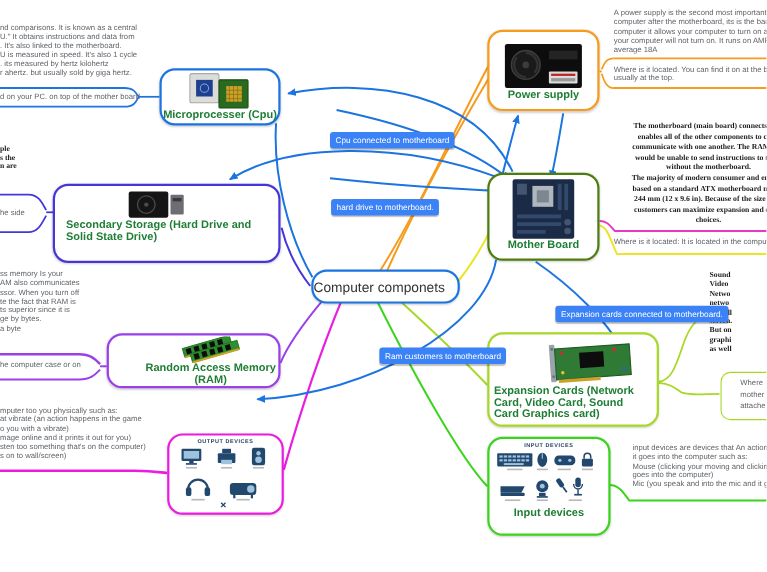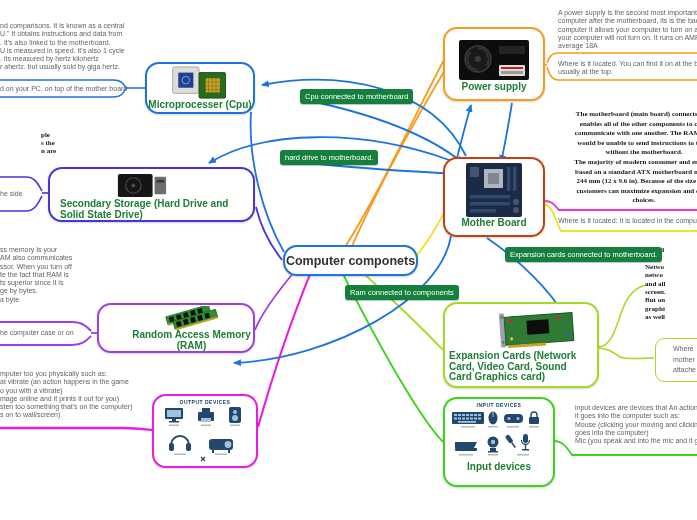--- a/index.html
+++ b/index.html
@@ -6,25 +6,25 @@
   #canvas{position:relative;width:697px;height:520px;overflow:hidden;background:#fff;
           font-family:"Liberation Sans",sans-serif;}
   svg.edges{position:absolute;left:0;top:0;z-index:1;}
   .note{position:absolute;z-index:2;color:#5f6368;font-size:7px;line-height:8.3px;white-space:nowrap;}
   .note .ln{white-space:nowrap;}
   .note-bold{font-family:"Liberation Serif",serif;font-weight:bold;color:#1a1a1a;}
   .node{position:absolute;z-index:3;background:#fff;border-radius:14px;
         box-shadow:0 1px 2px rgba(0,0,0,.18);display:flex;flex-direction:column;
         align-items:center;justify-content:flex-start;box-sizing:border-box;}
   .node-label{font-weight:bold;color:#1e7e34;font-size:10px;line-height:10.5px;text-align:center;}
-  .edge-label{position:absolute;z-index:4;background:#15803d;color:#fff;font-size:7.5px;
+  .edge-label{position:absolute;z-index:4;background:#3b82f6;color:#fff;font-size:7.5px;
         line-height:11px;padding:2px 5px;border-radius:3px;white-space:nowrap;
-        box-shadow:0 1px 1px rgba(0,0,0,.25);}
+        box-shadow:0 1px 1px rgba(0,0,0,.25);margin-top:31px;}
   .center-node{position:absolute;z-index:4;background:#fff;border:2px solid #1c74e0;border-radius:14px;
-        display:flex;align-items:center;justify-content:center;font-weight:bold;color:#333;
+        display:flex;align-items:center;font-weight:normal;color:#333;
         font-size:12.5px;box-shadow:0 1px 2px rgba(0,0,0,.2);}
   .img-title{font-weight:bold;color:#16365c;font-size:5px;letter-spacing:.5px;text-align:center;margin-top:3px;}
   .cap{fill:#b9b9b9;}
 </style>
 </head>
 <body>
 
 <div id="canvas">
 
   <svg class="edges" width="697" height="520" viewBox="0 0 697 520">
@@ -153,21 +153,21 @@
     <div class="ln">ss memory Is your</div>
     <div class="ln">AM also communicates</div>
     <div class="ln">ssor. When you turn off</div>
     <div class="ln">te the fact that RAM is</div>
     <div class="ln">ts superior since it is</div>
     <div class="ln">ge by bytes.</div>
     <div class="ln">a byte</div>
   </div>
   <div class="note" style="left:0;top:329px;">he computer case or on</div>
 
-  <div class="note note-bold" style="left:0;top:132px;line-height:7.8px;padding-left:41px;">
+  <div class="note note-bold" style="left:0;top:132px;line-height:7.8px;">
     <div class="ln">ple</div>
     <div class="ln">s the</div>
     <div class="ln">n are</div>
   </div>
   <div class="note" style="left:0;top:190px;">he side</div>
 
   <div class="note" style="left:0;top:370px;">
     <div class="ln">mputer too you physically such as:</div>
     <div class="ln">at vibrate (an action happens in the game</div>
     <div class="ln">o you with a vibrate)</div>
@@ -185,21 +185,21 @@
       <rect x="3" y="1" width="28" height="28" rx="2" fill="#dcdcd8" stroke="#a9a9a9"></rect>
       <rect x="9" y="7" width="16" height="16" fill="#1f3f8f"></rect>
       <circle cx="17" cy="15" r="4" fill="none" stroke="#7fa8e8" stroke-width="1"></circle>
       <rect x="31" y="7" width="28" height="27" rx="1" fill="#286a1e" stroke="#1d4f15"></rect>
       <rect x="38" y="13" width="15" height="15" fill="#c9a227"></rect>
       <path d="M41,13 V28 M45,13 V28 M49,13 V28 M38,17 H53 M38,21 H53 M38,25 H53" stroke="#8a6d14" stroke-width=".7"></path>
     </svg>
     <div class="node-label">Microprocesser (Cpu)</div>
   </div>
 
-  <div class="node" style="left:48px;top:167px;width:207px;height:55px;border:2px solid #4636d9;align-items:flex-start;padding-left:10px;">
+  <div class="node" style="left:48px;top:167px;width:207px;height:72px;border:2px solid #4636d9;align-items:flex-start;padding-left:10px;">
     <svg width="54" height="28" viewBox="0 0 54 28" style="margin:3px 0 0 55px;">
       <rect x="2" y="2" width="36" height="24" rx="2" fill="#151515"></rect>
       <ellipse cx="18" cy="14" rx="8" ry="8" fill="none" stroke="#4a4a4a" stroke-width="1.2"></ellipse>
       <circle cx="18" cy="14" r="2" fill="#4a4a4a"></circle>
       <rect x="40" y="5" width="12" height="18" rx="1" fill="#6e6e72"></rect>
       <rect x="42" y="8" width="8" height="3" fill="#3a3a3c"></rect>
     </svg>
     <div class="node-label" style="text-align:left;width:188px;">Secondary Storage (Hard Drive and Solid State Drive)</div>
   </div>
 
@@ -273,21 +273,21 @@
       <path d="M21,10 a11,11 0 0 1 8,18 M21,32 a11,11 0 0 1 -8,-18" fill="none" stroke="#333" stroke-width="2"></path>
       <circle cx="21" cy="21" r="3" fill="#3c3c3c"></circle>
       <rect x="42" y="8" width="26" height="8" fill="#242424"></rect>
       <rect x="42" y="27" width="26" height="11" rx="1" fill="#dcdcdc"></rect>
       <rect x="44" y="29" width="22" height="2" fill="#b22"></rect>
       <rect x="44" y="33" width="22" height="3" fill="#999"></rect>
     </svg>
     <div class="node-label" style="font-size:10px;">Power supply</div>
   </div>
 
-  <div class="node" style="left:443px;top:157px;width:102px;height:80px;border:2px solid #c2410c;">
+  <div class="node" style="left:443px;top:157px;width:102px;height:80px;border:2px solid #4d7c0f;">
     <svg width="60" height="56" viewBox="0 0 60 56" style="margin-top:3px;">
       <rect x="2" y="1" width="56" height="54" rx="2" fill="#1b2a45"></rect>
       <rect x="20" y="7" width="19" height="19" fill="#aeb6bf"></rect>
       <rect x="24" y="11" width="11" height="11" fill="#7e8790"></rect>
       <rect x="43" y="5" width="3.5" height="24" fill="#324a6d"></rect>
         <rect x="49" y="5" width="3.5" height="24" fill="#324a6d"></rect>
       <rect x="6" y="5" width="9" height="10" fill="#44566f"></rect>
       <rect x="6" y="33" width="40" height="3.5" fill="#324a6d"></rect>
       <rect x="6" y="40" width="40" height="3.5" fill="#324a6d"></rect>
       <rect x="6" y="47" width="26" height="3.5" fill="#324a6d"></rect>
@@ -376,17 +376,17 @@
         <path d="M72.5,32 a4,4.5 0 0 0 8,0" fill="none" stroke="#23486e" stroke-width="1.3"></path>
         <line x1="76.5" y1="37" x2="76.5" y2="41" stroke="#23486e" stroke-width="1.3"></line>
         <rect x="73" y="41" width="7" height="1.5"></rect>
         <rect x="68" y="46" width="12" height="1.5" class="cap"></rect>
       </g>
     </svg>
     <div class="node-label" style="font-size:10px;">Input devices</div>
   </div>
 
   <div class="edge-label" style="left:300px;top:89px;">Cpu connected to motherboard</div>
-  <div class="edge-label" style="left:280px;top:150px;">hard drive to motherboard.</div>
+  <div class="edge-label" style="left:301px;top:150px;">hard drive to motherboard.</div>
   <div class="edge-label" style="left:505px;top:247px;">Expansion cards connected to motherboard.</div>
-  <div class="edge-label" style="left:345px;top:285px;">Ram connected to components</div>
+  <div class="edge-label" style="left:345px;top:285px;">Ram customers to motherboard</div>
 
 </div>
 
 </body></html>

